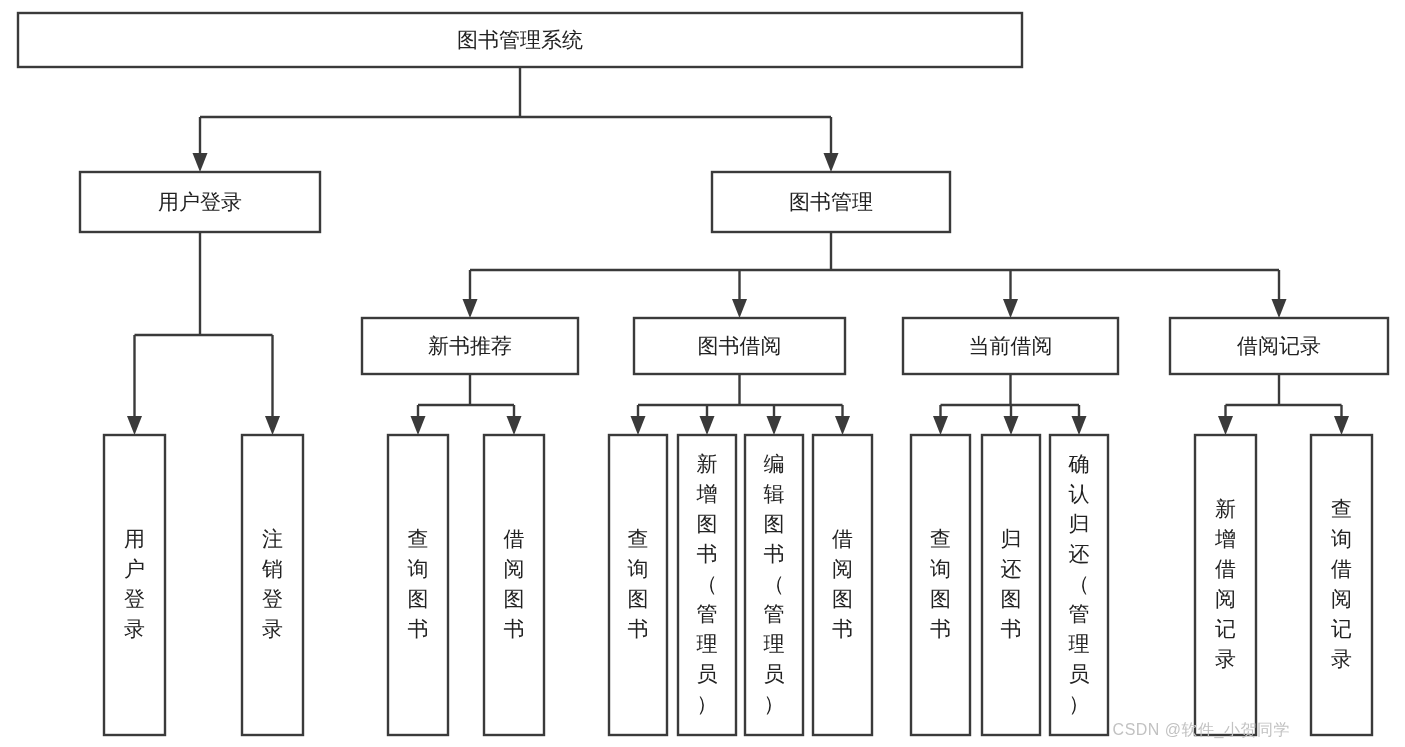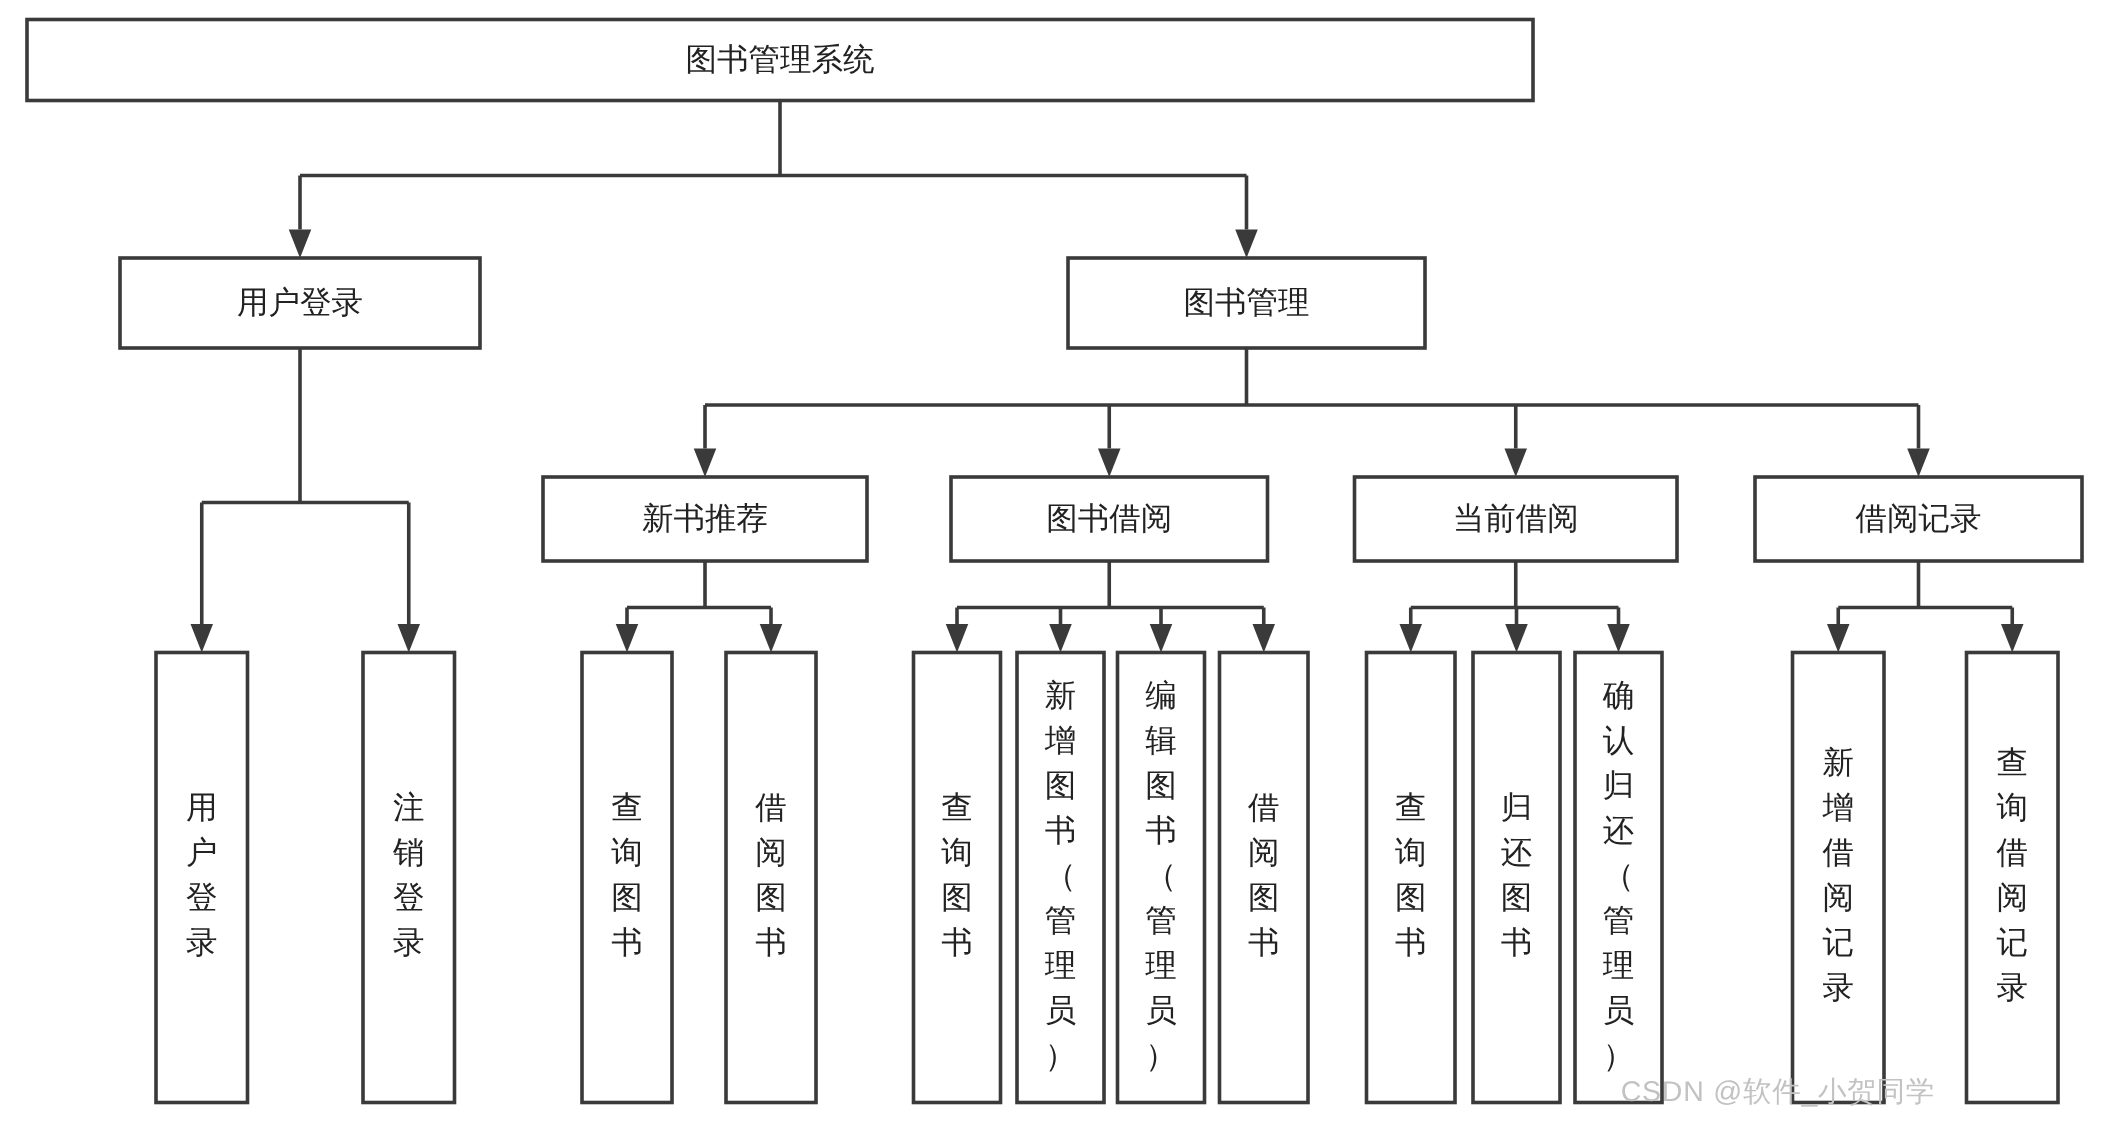--- a/index.html
+++ b/index.html
@@ -53,21 +53,21 @@
   }
   .arrow-head {
     fill: #3a3a3a;
     stroke: none;
   }
   .watermark-text {
     position: absolute;
     right: 8px;
     bottom: 6px;
     font-family: "Liberation Sans", "DejaVu Sans", sans-serif;
-    font-size: 19px;
+    font-size: 16px;
     color: #c2c2c2;
     white-space: nowrap;
     letter-spacing: 0.5px;
     pointer-events: none;
   }
 </style>
 </head>
 <body>
 
 <div id="diagram-root">

